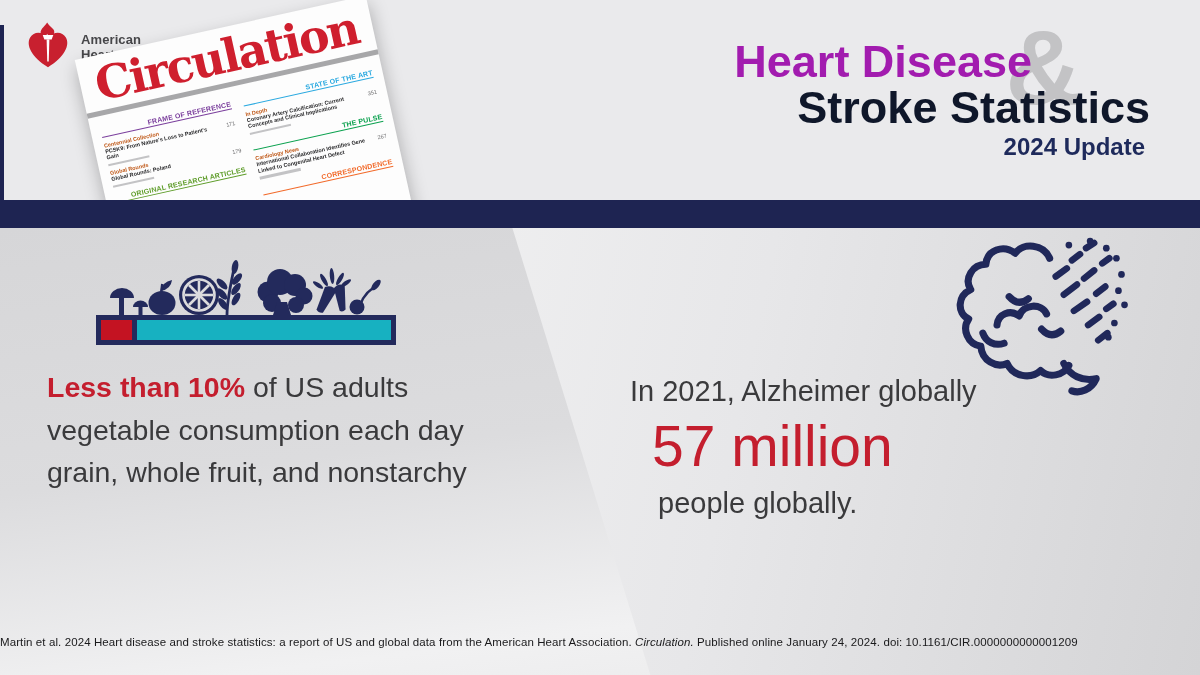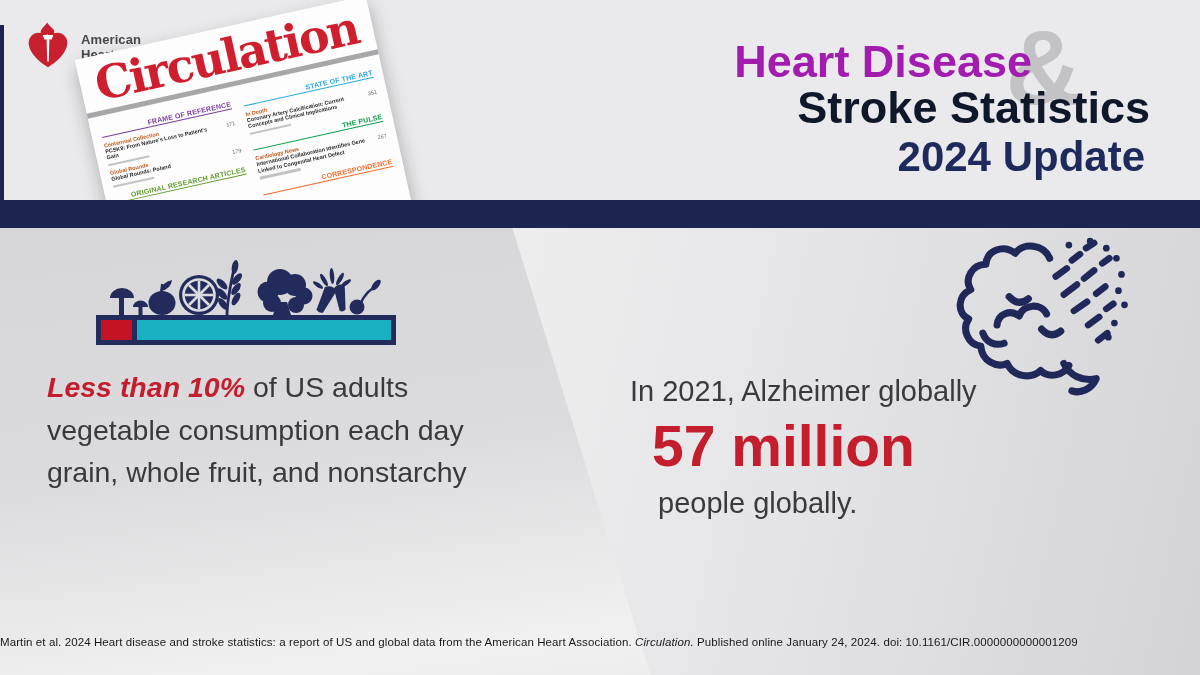--- a/index.html
+++ b/index.html
@@ -26,40 +26,40 @@
   .cov-label{font-weight:bold;font-size:5.5px;color:#c05a1a;margin-top:3px;}
   .cov-item{font-weight:bold;font-size:5.5px;line-height:6.5px;color:#2a2a2c;position:relative;padding-right:16px;}
   .cov-page{position:absolute;right:0;top:0;color:#6b6b6d;font-weight:normal;}
   .cov-authors{width:42px;height:2.5px;background:#c3c3c5;margin:3px 0 4px;}
 
   
   .amp{position:absolute;right:118px;top:14px;font-weight:bold;font-size:106px;line-height:1;
        color:#c3c3c5;z-index:1;}
   .t1{position:absolute;right:168px;top:36px;font-weight:bold;font-size:45px;color:#a21caf;z-index:2;white-space:nowrap;}
   .t2{position:absolute;right:50px;top:82px;font-weight:bold;font-size:45px;color:#0f172a;z-index:2;white-space:nowrap;}
-  .t3{position:absolute;right:55px;top:133px;font-weight:bold;font-size:42px;color:#1e2a5b;z-index:2;white-space:nowrap;}
+  .t3{position:absolute;right:55px;top:133px;font-weight:bold;font-size:24px;color:#1e2a5b;z-index:2;white-space:nowrap;}
 
   
   .band{position:absolute;left:0;top:200px;width:1200px;height:28px;background:#1e2452;z-index:3;}
 
   
   .main{position:absolute;left:0;top:228px;width:1200px;height:447px;z-index:2;
         background:linear-gradient(173deg,#d6d6d8 0%,#dcdcde 45%,#f1f1f2 80%,#e9e9ea 100%);}
   .main::before{content:"";position:absolute;inset:0;
         clip-path:polygon(42.7% 0,100% 0,100% 100%,54.2% 100%);
         background:linear-gradient(102deg,#f7f7f8 0%,#efeff0 35%,#e7e7e9 60%,#d4d4d6 100%);}
 
   .food-svg{position:absolute;left:96px;top:24px;width:300px;height:95px;}
   .left-text{position:absolute;left:47px;top:138px;width:530px;font-size:28.5px;line-height:42.5px;color:#3a3a3c;}
-  .left-text .hl{color:#c41e2e;font-weight:bold;font-style:italic;}
+  .left-text .hl{color:#c41e2e;font-weight:bold;}
 
   .brain-svg{position:absolute;right:68px;top:8px;width:188px;height:170px;}
   .right-text{position:absolute;left:630px;top:142px;font-size:29px;line-height:42px;color:#3a3a3c;}
   .right-text .ind{padding-left:22px;}
-  .big-stat{font-size:57px;font-weight:bold;color:#c41e2e;line-height:60px;padding:4px 0 6px 22px;}
+  .big-stat{font-size:57px;font-weight:normal;color:#c41e2e;line-height:60px;padding:4px 0 6px 22px;}
   .rt-last{padding-left:28px;}
 
   .footer{position:absolute;left:0;right:0;top:408px;font-size:11.5px;
           color:#19191b;letter-spacing:.1px;}
   .footer .it{font-style:italic;}
 </style>
 </head>
 <body>
 
 <div class="stage">

